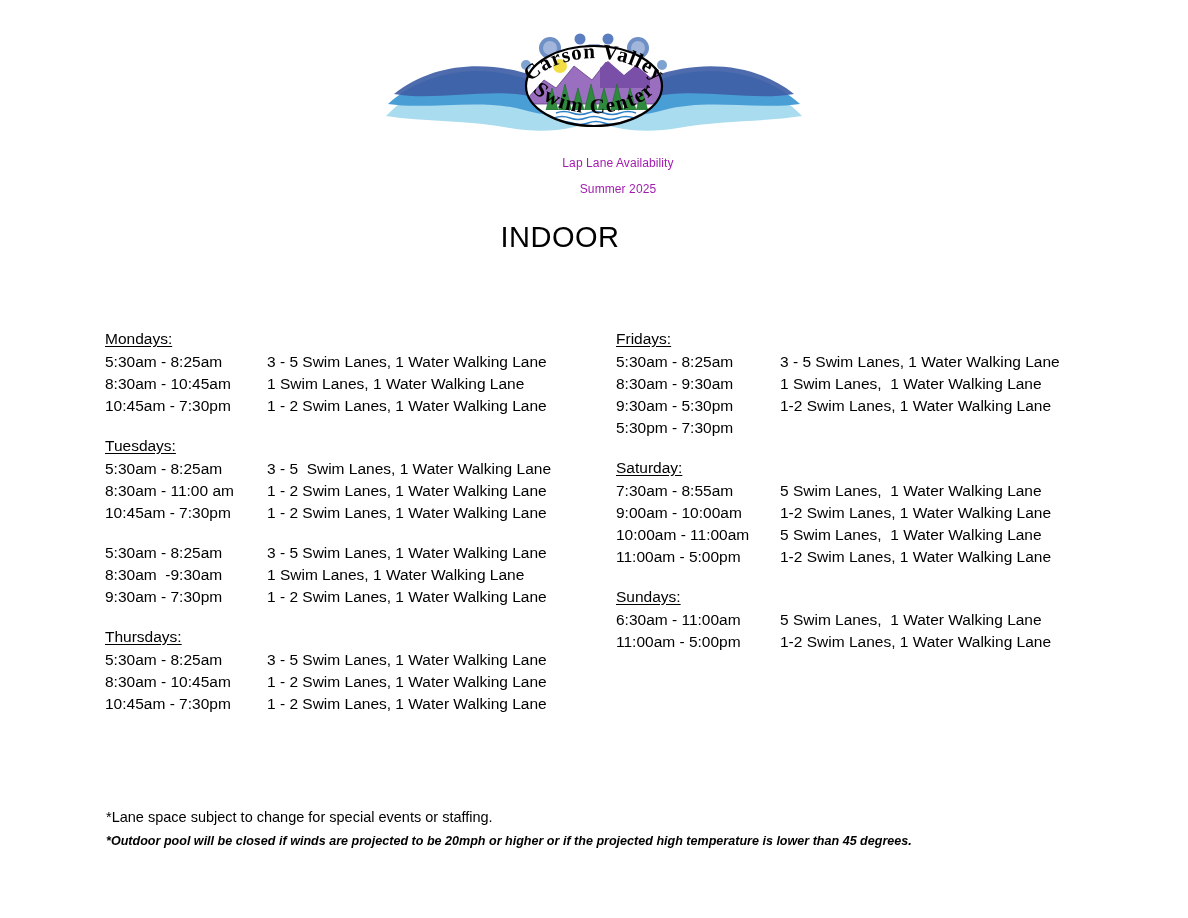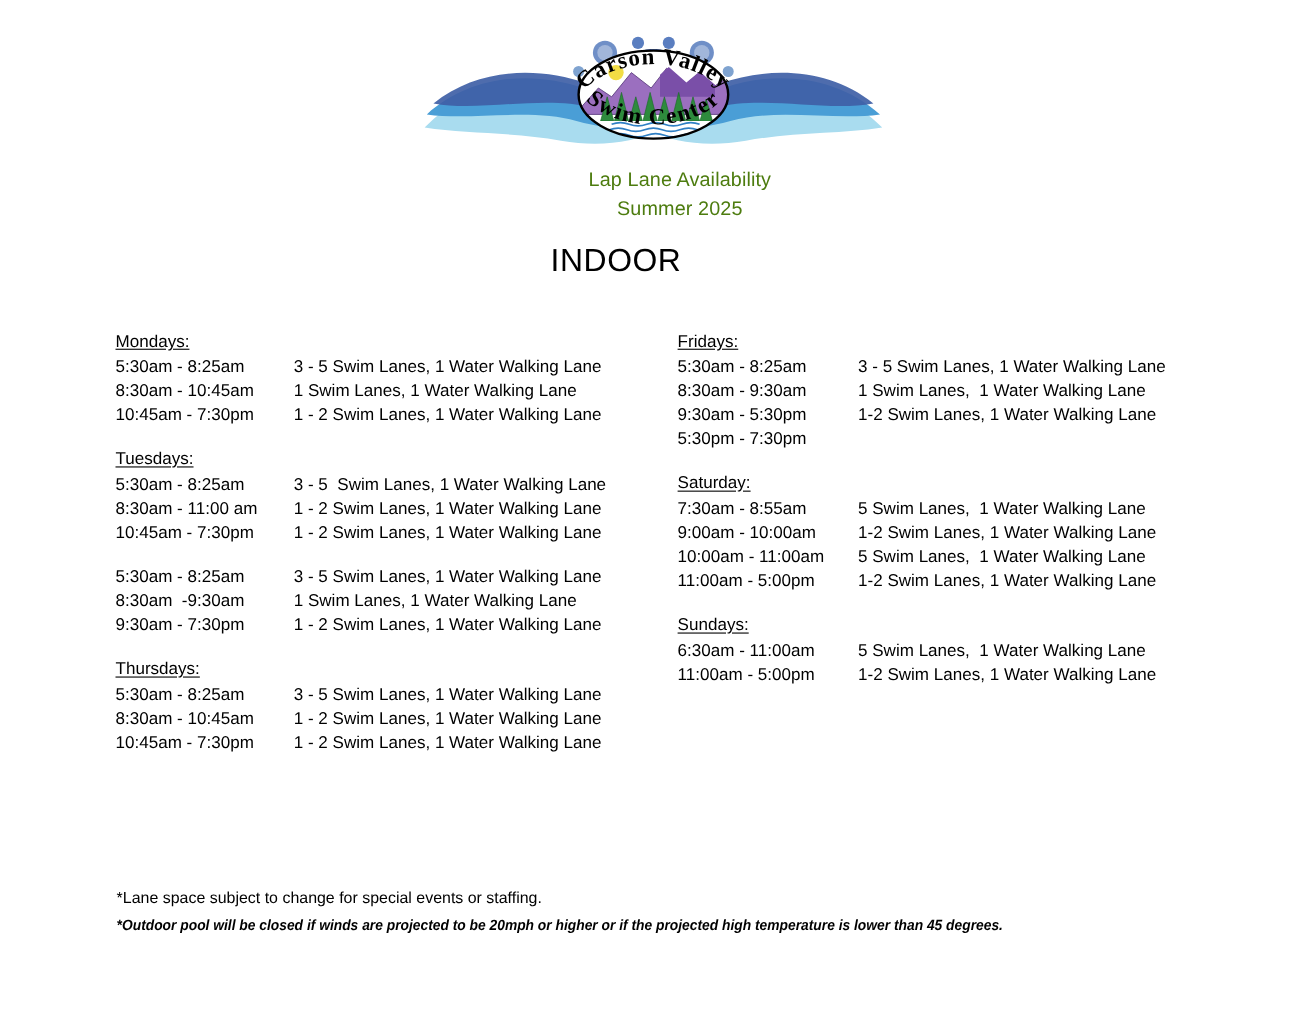--- a/index.html
+++ b/index.html
@@ -31,42 +31,42 @@
 
   
   #title-block {
     position: absolute;
     left: 0;
     top: 150px;
     width: 1188px;
     text-align: center;
   }
   .title-line {
-    font-size: 18px;
+    font-size: 12px;
     line-height: 26px;
-    color: #4d7c0f;
+    color: #a21caf;
     letter-spacing: 0.1px;
     padding-left: 48px;
   }
   #indoor-heading {
     position: absolute;
     left: 0;
     top: 220px;
     width: 1120px;
     text-align: center;
     font-size: 29px;
     line-height: 34px;
     letter-spacing: 0.5px;
   }
 
   
   #schedule {
     position: absolute;
     left: 0;
-    top: 300px;
+    top: 328px;
     width: 1188px;
     height: 430px;
   }
   .column {
     position: absolute;
     top: 0;
   }
   #column-left  { left: 105px; width: 500px; }
   #column-right { left: 616px; width: 520px; }
 

